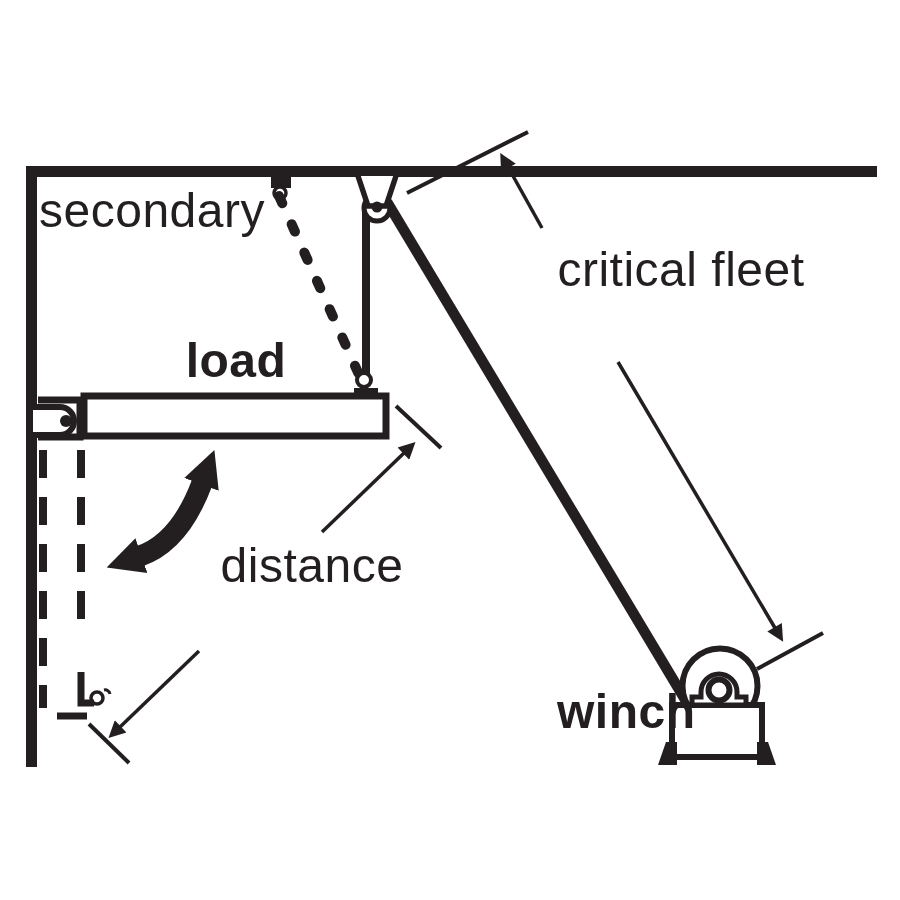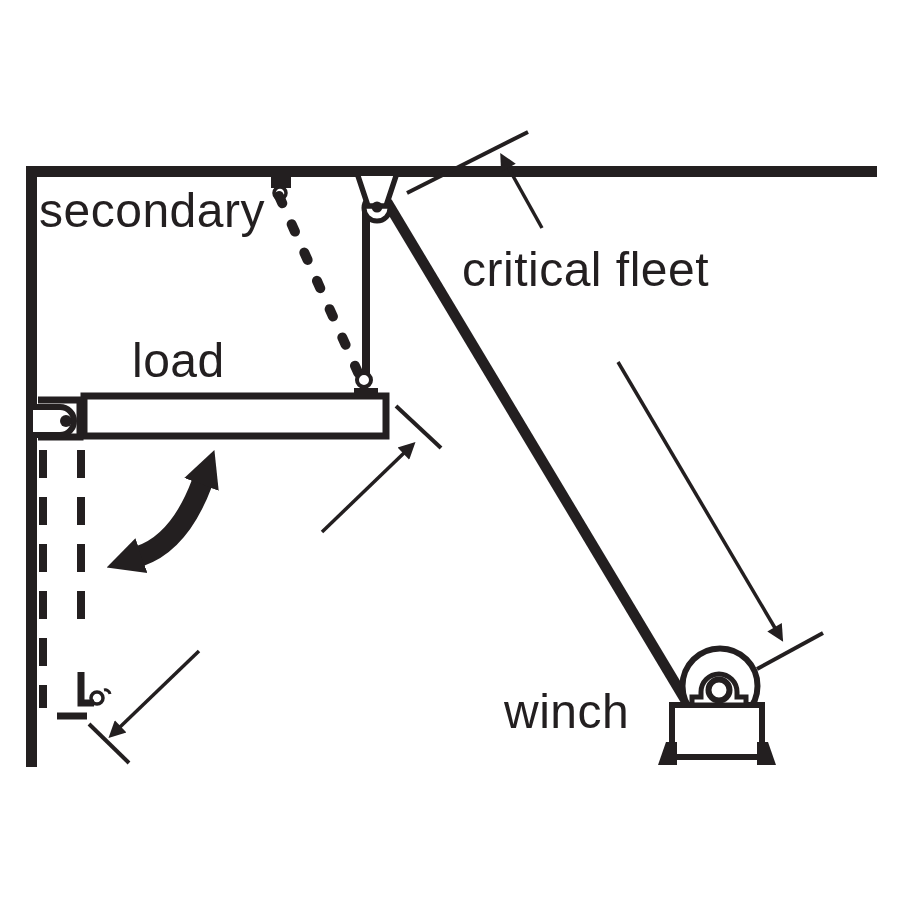--- a/index.html
+++ b/index.html
@@ -20,23 +20,23 @@
   .white-fill { fill: #ffffff; }
   .no-fill    { fill: none; }
   .label {
     position: absolute;
     font-size: 48px;
     line-height: 56px;
     letter-spacing: 0.5px;
     color: var(--ink);
     white-space: nowrap;
   }
-  .label .ln { display: block; }
+  .label .ln { display: block; padding-left: 38px; }
   .ta-right  { text-align: right; }
-  .ta-center { }
+  .ta-center { text-align: center; }
   .lh60 { line-height: 60px; }
   .lh55 { line-height: 55px; }
 </style>
 </head>
 <body>
 
 <div class="stage">
 
   <svg width="900" height="900" viewBox="0 0 900 900">
     <defs>
@@ -111,28 +111,29 @@
       <circle cx="719" cy="690" r="10.5" class="white-fill ink-stroke" stroke-width="6"></circle>
       <polygon points="666,742 677,742 677,765 658,765" class="ink-fill"></polygon>
       <polygon points="757,742 768,742 776,765 757,765" class="ink-fill"></polygon>
     </g>
   </svg>
 
   <div class="label ta-right lh55" style="left:0px; top:183px; width:265px;">
     <span class="ln">secondary</span>
   </div>
 
-  <div class="label ta-center" style="left:132px; top:333px; width:170px;">
+  <div class="label ta-center" style="left:132px; top:333px; width:170px;font-weight:bold;">
     <span class="ln">load</span>
   </div>
 
   <div class="label ta-center lh60" style="left:462px; top:240px; width:400px;">
     <span class="ln">critical fleet</span>
   </div>
 
   <div class="label ta-center" style="left:168px; top:538px; width:250px;">
+    <span class="ln">distance</span>
   </div>
 
-  <div class="label" style="left:504px; top:684px; width:160px;">
+  <div class="label" style="left:519px; top:684px; width:160px;font-weight:bold;">
     <span class="ln">winch</span>
   </div>
 
 </div>
 
 </body></html>

